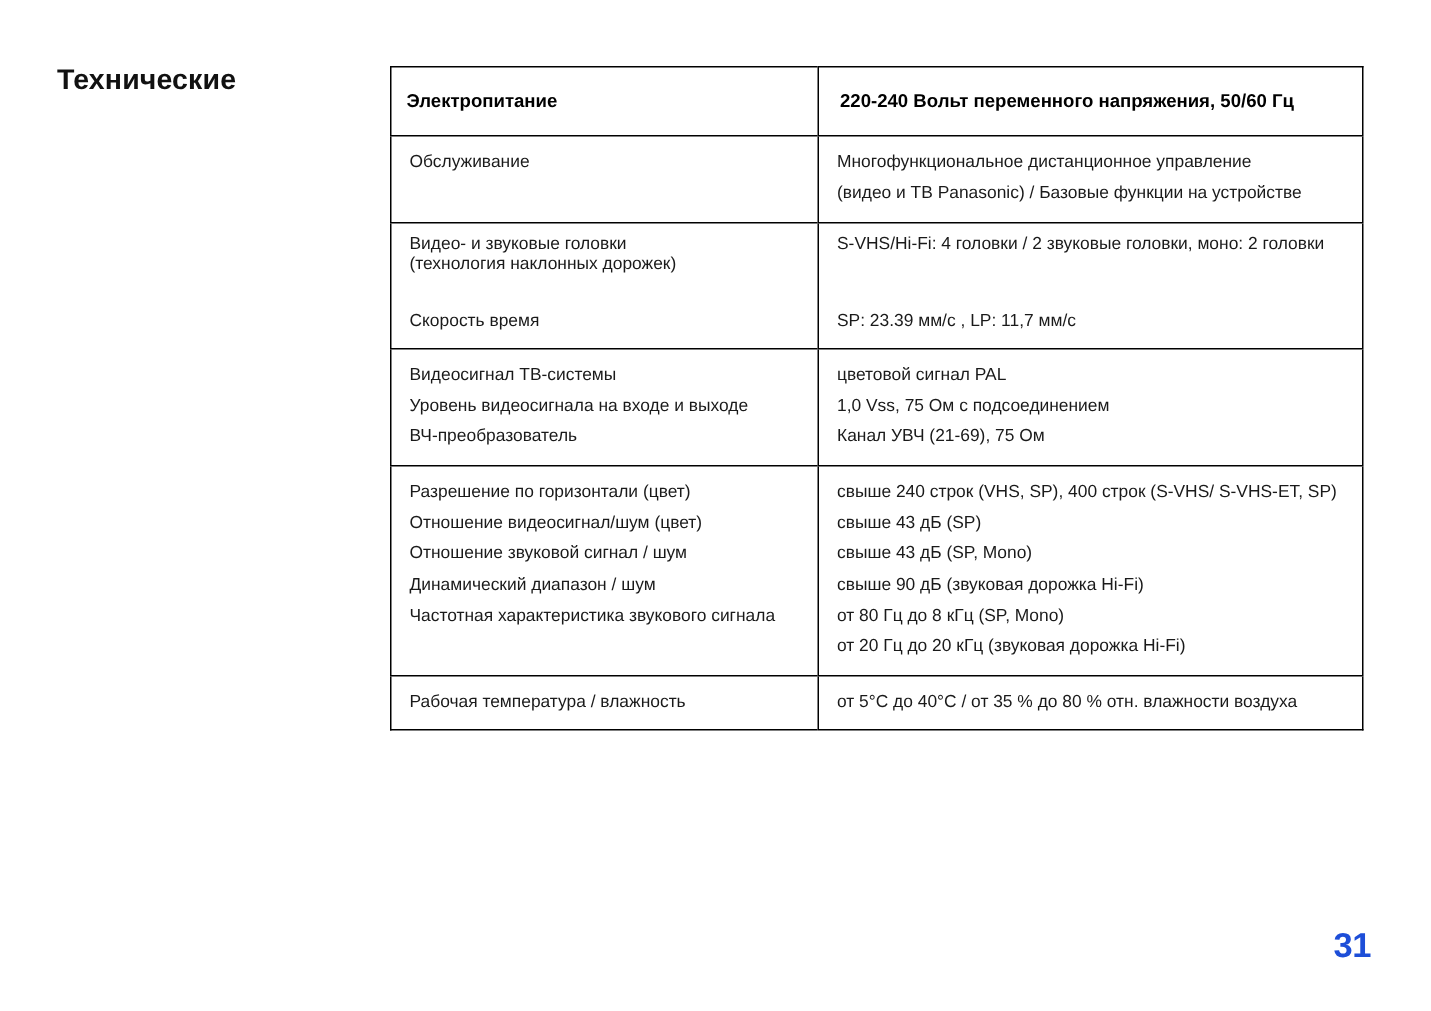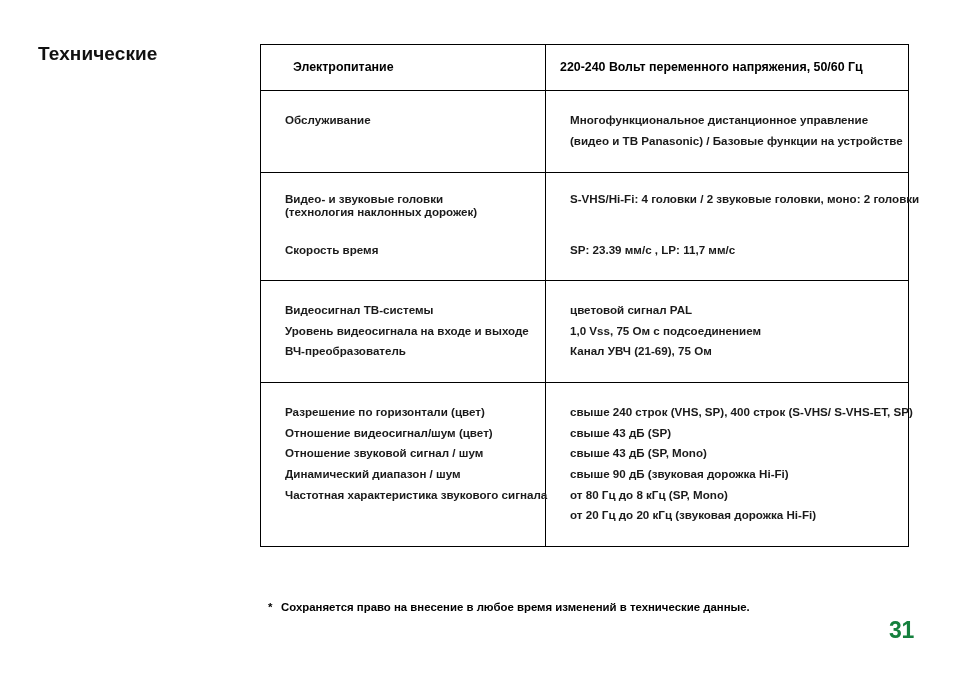--- a/index.html
+++ b/index.html
@@ -68,25 +68,25 @@
 
   
   .spec-table tr.header-row > td {
     font-weight: bold;
     font-size: 12.4px;
     color: #000000;
     padding-top: 14px;
     padding-bottom: 14px;
     line-height: 1.4;
   }
-  .spec-table tr.header-row td.col-left { padding-left: 32px; margin-left: 36px; }
+  .spec-table tr.header-row td.col-left { padding-left: 10px; margin-left: 36px; }
   .spec-table tr.header-row td.col-right { padding-left: 14px; }
 
   
-  .lines { margin: 12px; padding: 0; list-style: none; font-weight: bold; }
+  .lines { margin: 0; padding: 0; list-style: none; }
   .lines li {
     margin: 0;
     padding: 0;
     white-space: nowrap;
   }
   .lines li.tight { line-height: 1.18; }
   .lines li.spacer { visibility: hidden; }
 
   
   tr.g-service > td { padding-top: 9px; padding-bottom: 9px; line-height: 1.62; }
@@ -114,21 +114,21 @@
     width: 13px;
   }
 
   
   .page-number {
     position: absolute;
     right: 40px;
     top: 617px;
     font-size: 23px;
     font-weight: bold;
-    color: #15803d;
+    color: #1d4ed8;
     letter-spacing: -0.3px;
   }
 </style>
 </head>
 <body>
 
 <div id="page">
 
   <div class="page-heading">
     <div>Технические</div>
@@ -205,22 +205,31 @@
             <ul class="lines">
               <li>свыше 240 строк (VHS, SP), 400 строк (S-VHS/ S-VHS-ET, SP)</li>
               <li>свыше 43 дБ (SP)</li>
               <li>свыше 43 дБ (SP, Mono)</li>
               <li>свыше 90 дБ (звуковая дорожка Hi-Fi)</li>
               <li>от 80 Гц до 8 кГц (SP, Mono)</li>
               <li>от 20 Гц до 20 кГц (звуковая дорожка Hi-Fi)</li>
             </ul>
           </td>
         </tr>
+        <tr class="group g-temp">
+          <td class="col-left">
+            <ul class="lines">
+              <li>Рабочая температура / влажность</li>
+            </ul>
+          </td>
+          <td class="col-right">
+            <ul class="lines">
+              <li>от 5°C до 40°C / от 35 % до 80 % отн. влажности воздуха</li>
+            </ul>
+          </td>
+        </tr>
       </tbody>
   </table>
 
-  <div class="footnote">
-    <span class="star">*</span><span>Сохраняется право на внесение  в любое время изменений в технические данные.</span>
-  </div>
 
   <div class="page-number">31</div>
 
 </div>
 
 </body></html>

